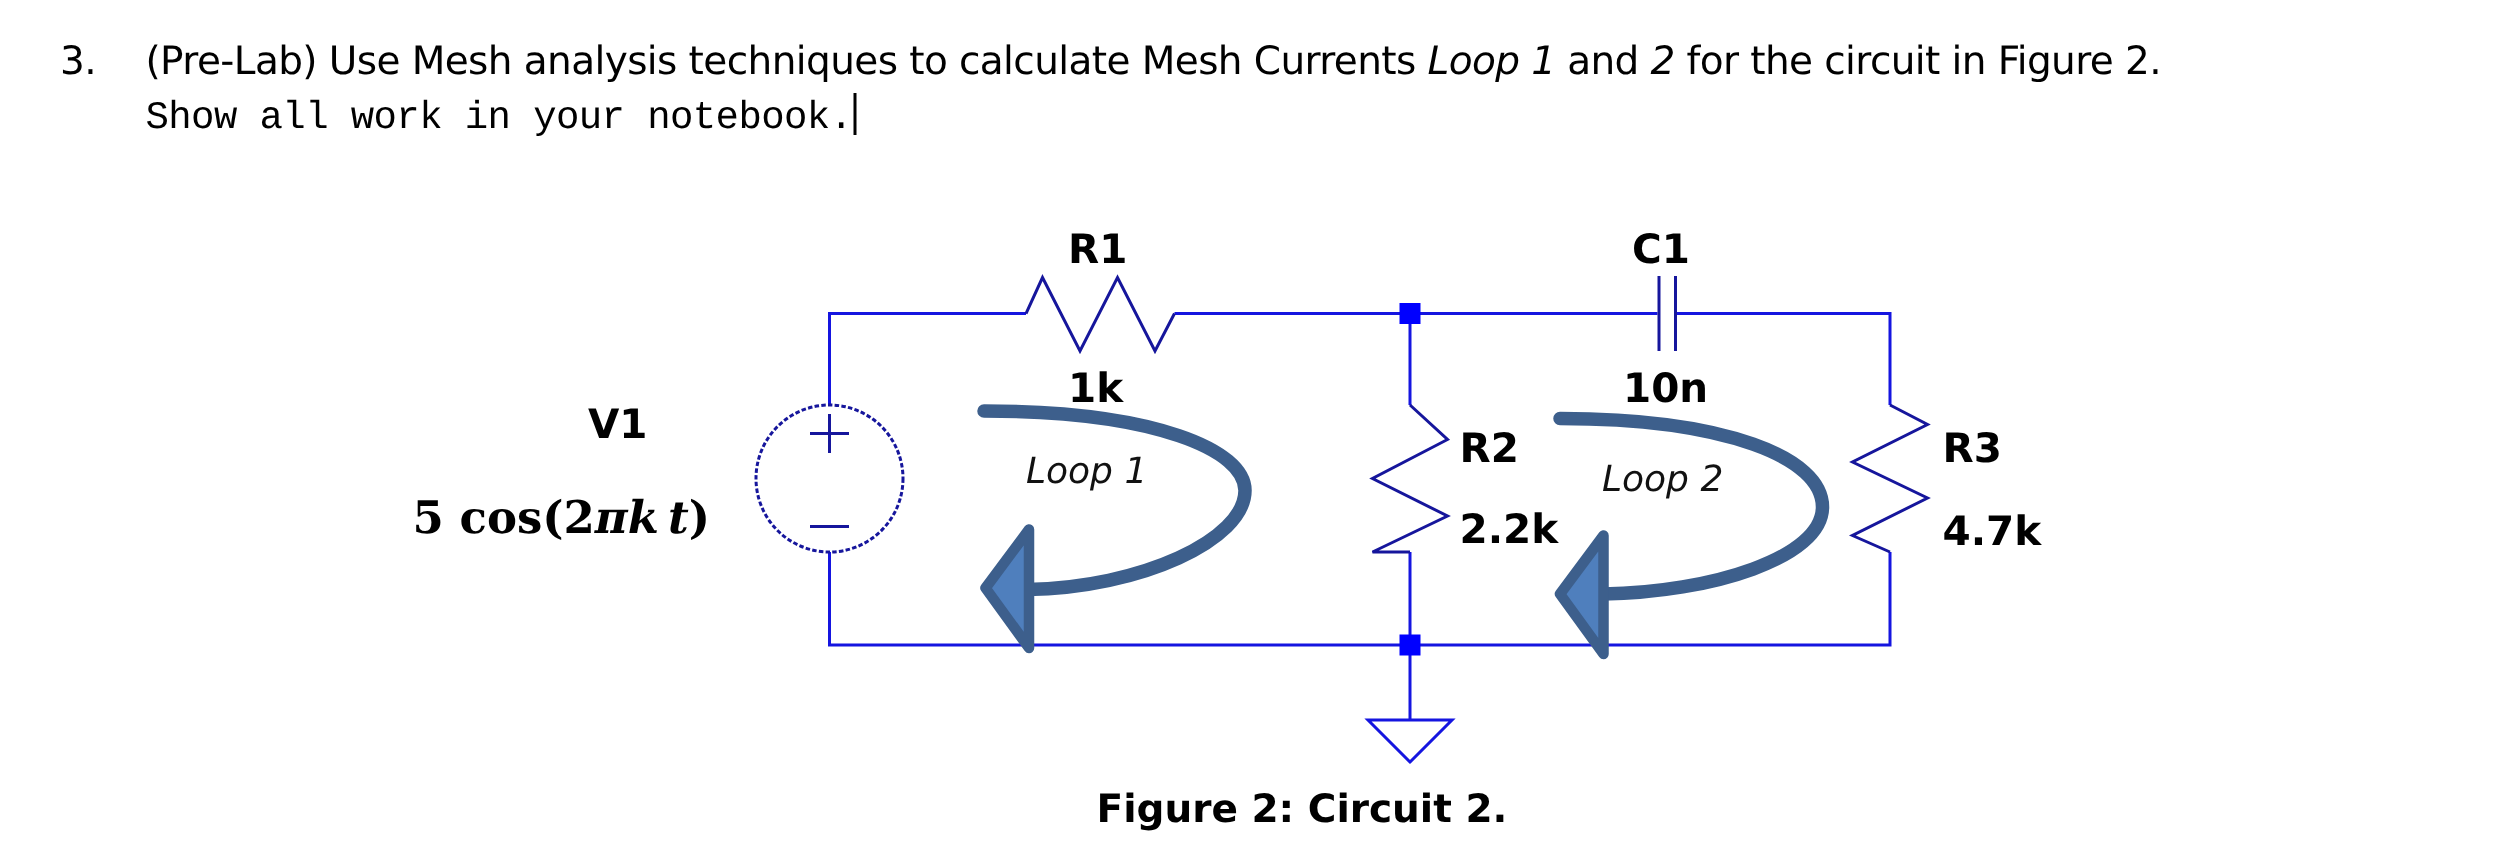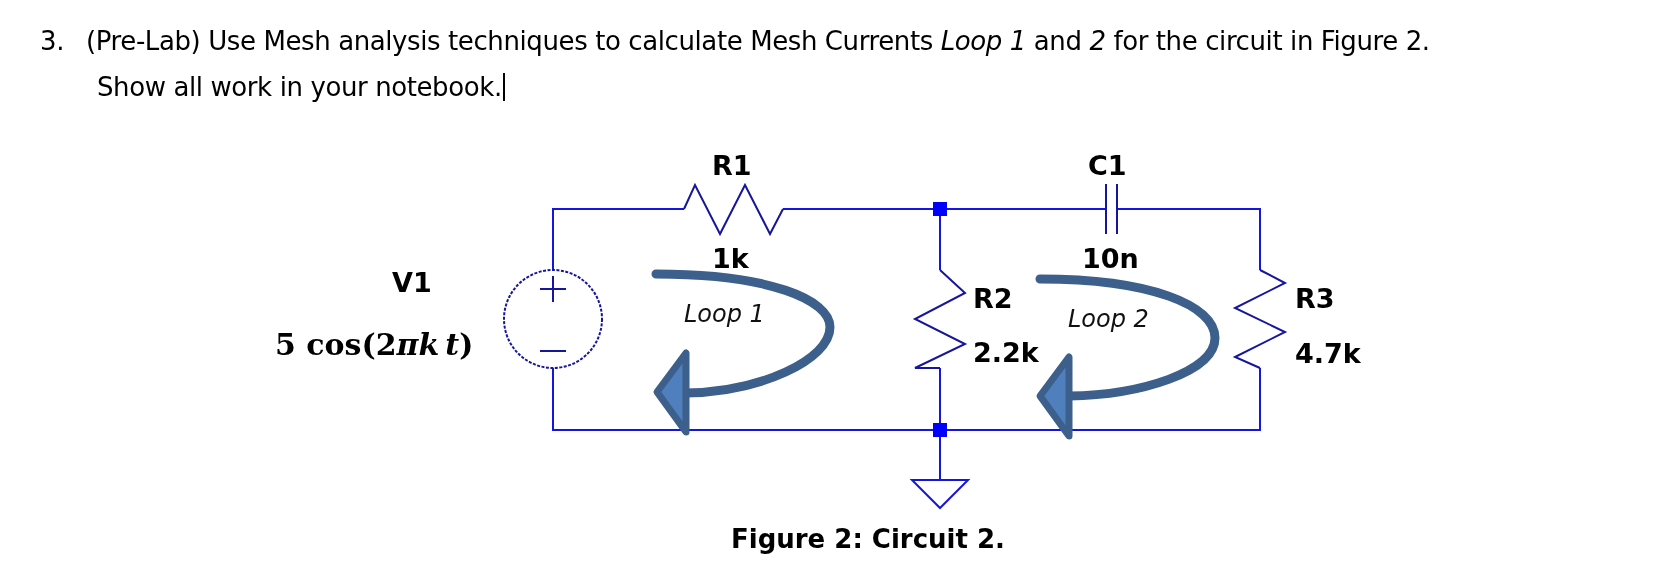--- a/index.html
+++ b/index.html
@@ -1,20 +1,20 @@
 <!DOCTYPE html>
 <html><head>
 <meta charset="utf-8">
 <style>
   html, body { margin: 0; padding: 0; background: #ffffff; }
   body { width: 1672px; height: 573px; position: relative; overflow: hidden; font-family: "Liberation Sans", sans-serif; }
   .q-line { position: absolute; font-family: "DejaVu Sans", sans-serif; font-size: 26px; color: #000; white-space: nowrap; letter-spacing: -0.4px; }
   #q-num { left: 40px; top: 26px; }
-  #q-line1 { left: 86px; top: 26px; }
-  #q-line2 { left: 97px; top: 72px; }
+  #q-line1 { left: 97px; top: 26px; }
+  #q-line2 { left: 97px; top: 62px; font-family: Liberation Mono, monospace; }
   .q-line i { font-style: italic; }
   .cursor { display: inline-block; width: 2px; height: 28px; background: #000; vertical-align: -5px; margin-left: 1px; }
   #circuit { position: absolute; left: 0; top: 0; }
   .lbl { font-family: "DejaVu Sans", sans-serif; font-weight: bold; font-size: 27px; fill: #000; }
   .loop-lbl { font-family: "DejaVu Sans", sans-serif; font-style: italic; font-size: 24px; fill: #111; }
   .src-lbl { font-family: "DejaVu Serif", serif; font-weight: bold; font-size: 30px; fill: #000; }
   .src-lbl .it { font-style: italic; }
   .caption { font-family: "DejaVu Sans", sans-serif; font-weight: bold; font-size: 26px; fill: #000; }
   .wire { stroke: #1515e0; stroke-width: 2; fill: none; }
   .comp { stroke: #16169c; stroke-width: 2; fill: none; }

